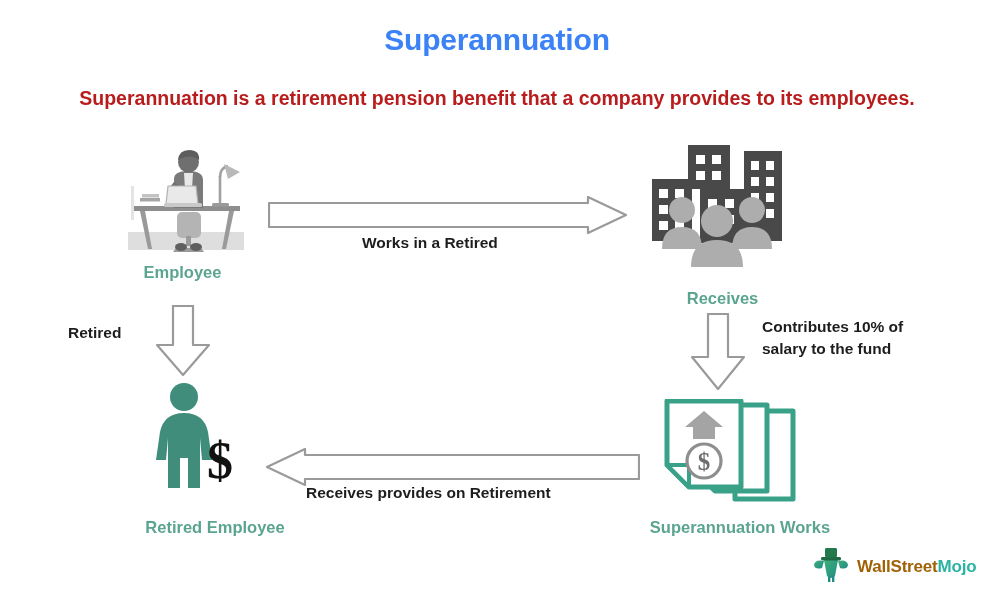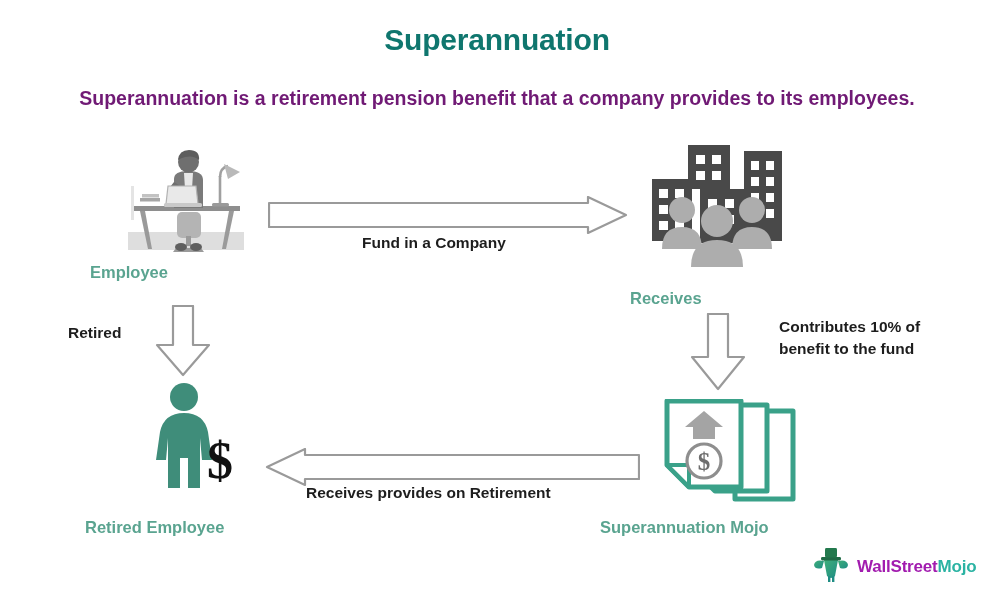--- a/index.html
+++ b/index.html
@@ -21,56 +21,56 @@
 
   
   #title {
     position: absolute;
     left: 0;
     top: 23px;
     width: 994px;
     text-align: center;
     font-size: 30px;
     font-weight: bold;
-    color: #0f766e;
+    color: #3b82f6;
     letter-spacing: -0.2px;
   }
   #subtitle {
     position: absolute;
     left: 60px;
     top: 83px;
     width: 874px;
     text-align: center;
     font-size: 19.5px;
     font-weight: bold;
     line-height: 31px;
-    color: #701a75;
+    color: #b91c1c;
   }
 
   
   .node-label {
     position: absolute;
+    text-align: center;
     font-size: 16.5px;
     font-weight: bold;
     color: #5aa490;
     white-space: nowrap;
   }
 
   
   .arrow-label {
     position: absolute;
     font-size: 15.5px;
     font-weight: bold;
     color: #1d1d1d;
     white-space: nowrap;
   }
   .arrow-label.multi {
     white-space: normal;
     line-height: 22px;
-    margin-left: 17px;
   }
 
   
   .illus {
     position: absolute;
   }
 
   
   #logo {
     position: absolute;
@@ -78,21 +78,21 @@
     top: 546px;
     display: flex;
     align-items: center;
     gap: 7px;
   }
   #logo-text {
     font-size: 17px;
     font-weight: bold;
     letter-spacing: -0.2px;
   }
-  #logo-text .ws { color: #a21caf; }
+  #logo-text .ws { color: #a16207; }
   #logo-text .mj { color: #2bb3a3; margin-top: 8px; }
 </style>
 </head>
 <body>
 
 <div id="canvas">
 
   <div id="title">Superannuation</div>
   <div id="subtitle">Superannuation is a retirement pension benefit that a company provides to its employees.</div>
 
@@ -205,21 +205,21 @@
 
       <path d="M4 2 L78 2 L78 88 L26 88 L4 66 Z" fill="#ffffff" stroke="#3aa189" stroke-width="5" stroke-linejoin="round"></path>
       <path d="M4 66 L26 66 L26 88 Z" fill="#ffffff" stroke="#3aa189" stroke-width="4" stroke-linejoin="round"></path>
 
       <path d="M41 12 L60 28 L52 28 L52 40 L30 40 L30 28 L22 28 Z" fill="#a4a4a4"></path>
 
       <circle cx="41" cy="62" r="17" fill="#ffffff" stroke="#8e8e8e" stroke-width="3.2"></circle>
       <text x="41" y="71" font-family="'Liberation Serif', serif" font-size="25" font-weight="bold" fill="#6e6e6e" text-anchor="middle">$</text>
     </svg>
   </div>
-  <div class="node-label" style="left:600px; top:518px; width:280px;">Superannuation Mojo</div>
+  <div class="node-label" style="left:600px; top:518px; width:280px;">Superannuation Works</div>
 
   <div class="illus" style="left:148px; top:382px; width:100px; height:118px;">
     <svg width="100" height="118" viewBox="0 0 100 118">
       <g fill="#3f8d7a">
 
         <circle cx="36" cy="15" r="14"></circle>
 
         <path d="M36 31
                  Q16 31 12 50
                  L8 78 L18 78 L20 56
@@ -232,37 +232,37 @@
       <text x="72" y="96" font-family="'Liberation Serif', serif" font-size="52" font-weight="bold" fill="#111111" text-anchor="middle">$</text>
     </svg>
   </div>
   <div class="node-label" style="left:85px; top:518px; width:260px;">Retired Employee</div>
 
   <div class="illus" style="left:268px; top:196px; width:360px; height:38px;">
     <svg width="360" height="38" viewBox="0 0 360 38">
       <path d="M1 7 L320 7 L320 1 L358 19 L320 37 L320 31 L1 31 Z" fill="#ffffff" stroke="#9a9a9a" stroke-width="2.2" stroke-linejoin="round"></path>
     </svg>
   </div>
-  <div class="arrow-label" style="left:362px; top:234px;">Fund in a Company</div>
+  <div class="arrow-label" style="left:362px; top:234px;">Works in a Retired</div>
 
   <div class="illus" style="left:155px; top:305px; width:56px; height:72px;">
     <svg width="56" height="72" viewBox="0 0 56 72">
       <path d="M18 1 L38 1 L38 40 L54 40 L28 70 L2 40 L18 40 Z" fill="#ffffff" stroke="#9a9a9a" stroke-width="2.2" stroke-linejoin="round"></path>
     </svg>
   </div>
   <div class="arrow-label" style="left:68px; top:324px;">Retired</div>
 
   <div class="illus" style="left:690px; top:313px; width:56px; height:78px;">
     <svg width="56" height="78" viewBox="0 0 56 78">
       <path d="M18 1 L38 1 L38 44 L54 44 L28 76 L2 44 L18 44 Z" fill="#ffffff" stroke="#9a9a9a" stroke-width="2.2" stroke-linejoin="round"></path>
     </svg>
   </div>
   <div class="arrow-label multi" style="left:762px; top:316px; width:200px;">
     <div>Contributes 10% of</div>
-    <div>benefit to the fund</div>
+    <div>salary to the fund</div>
   </div>
 
   <div class="illus" style="left:265px; top:448px; width:375px; height:38px;">
     <svg width="375" height="38" viewBox="0 0 375 38">
       <path d="M374 7 L40 7 L40 1 L2 19 L40 37 L40 31 L374 31 Z" fill="#ffffff" stroke="#9a9a9a" stroke-width="2.2" stroke-linejoin="round"></path>
     </svg>
   </div>
   <div class="arrow-label" style="left:306px; top:484px;">Receives provides on Retirement</div>
 
   <div id="logo">

